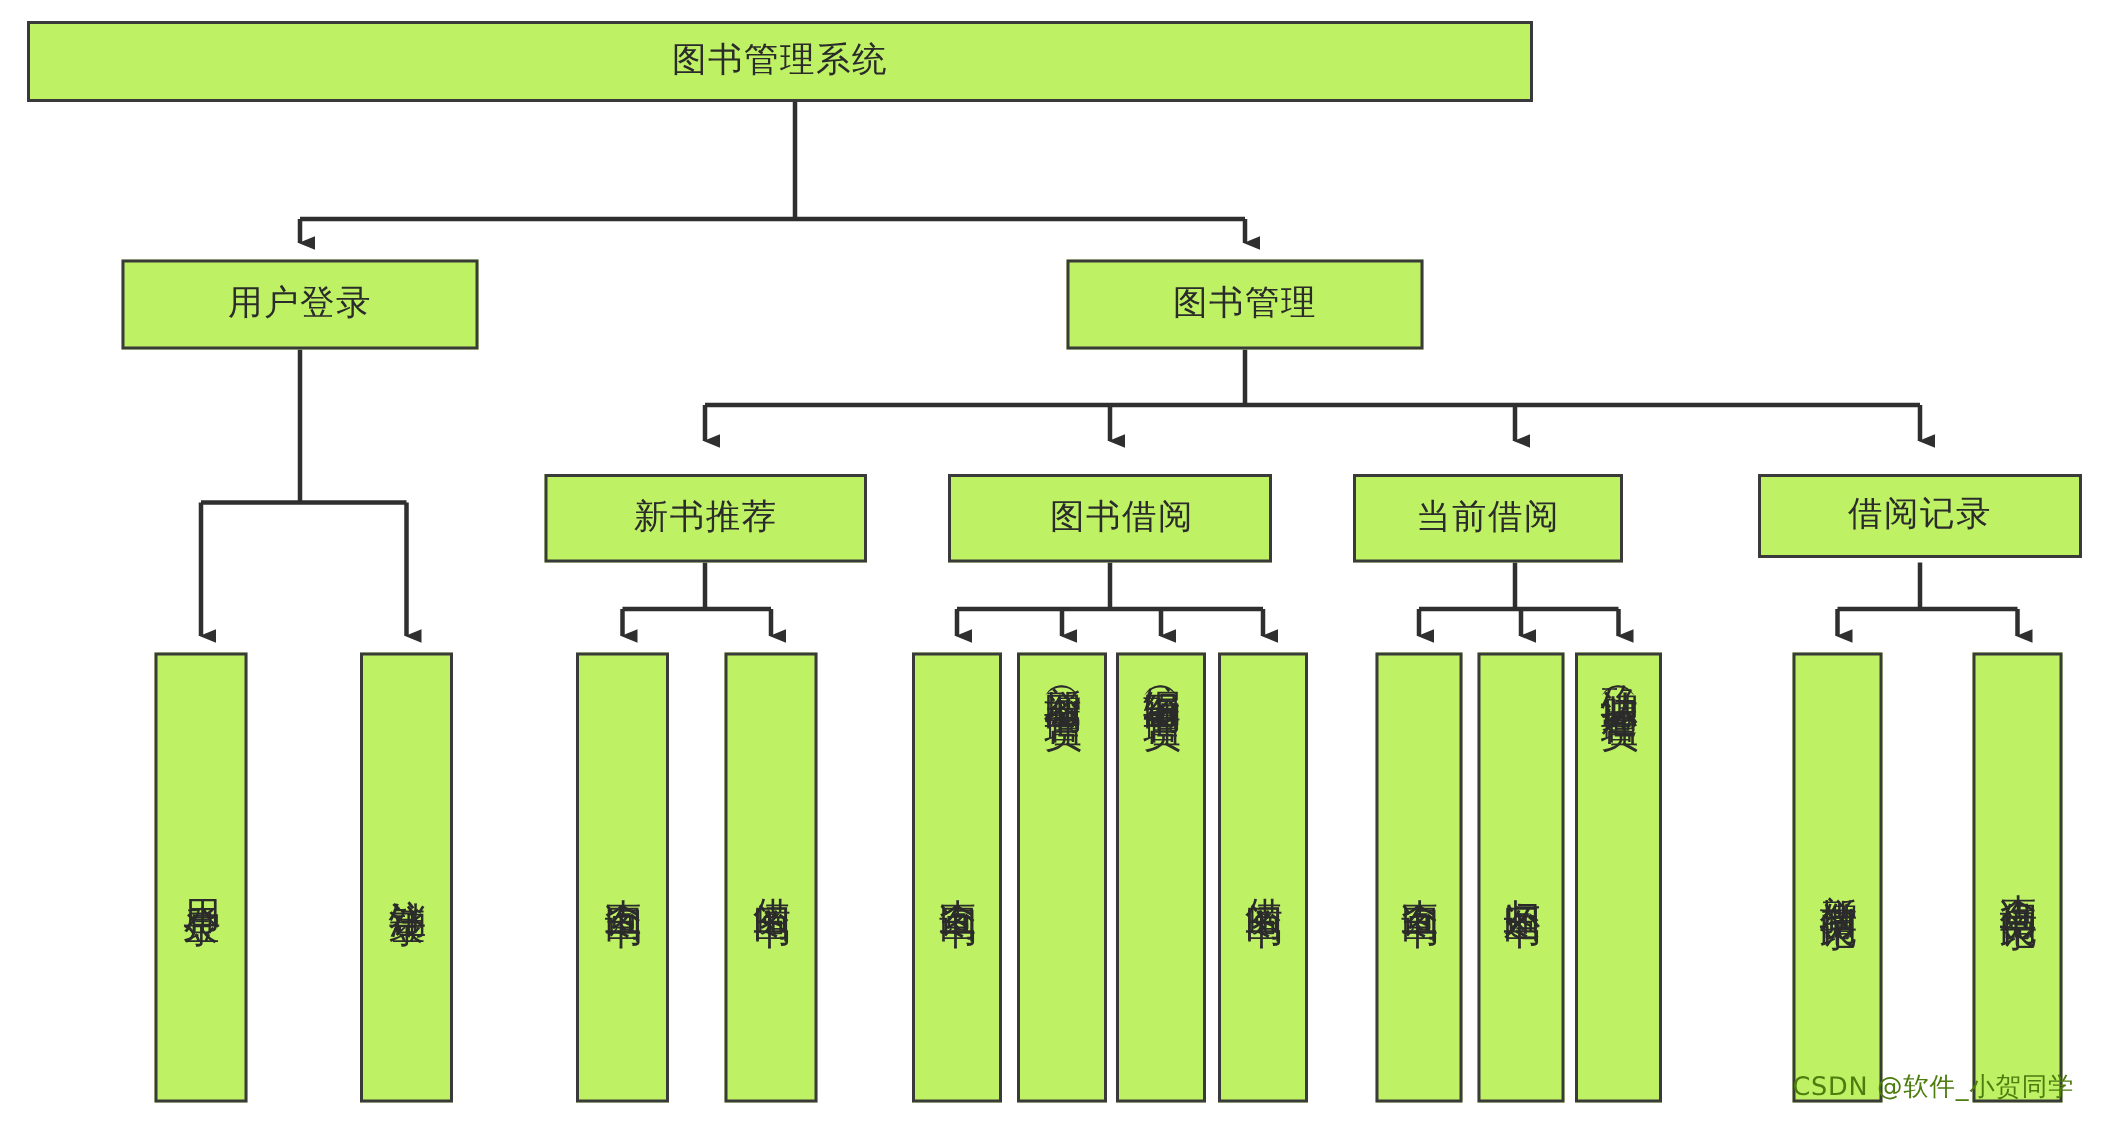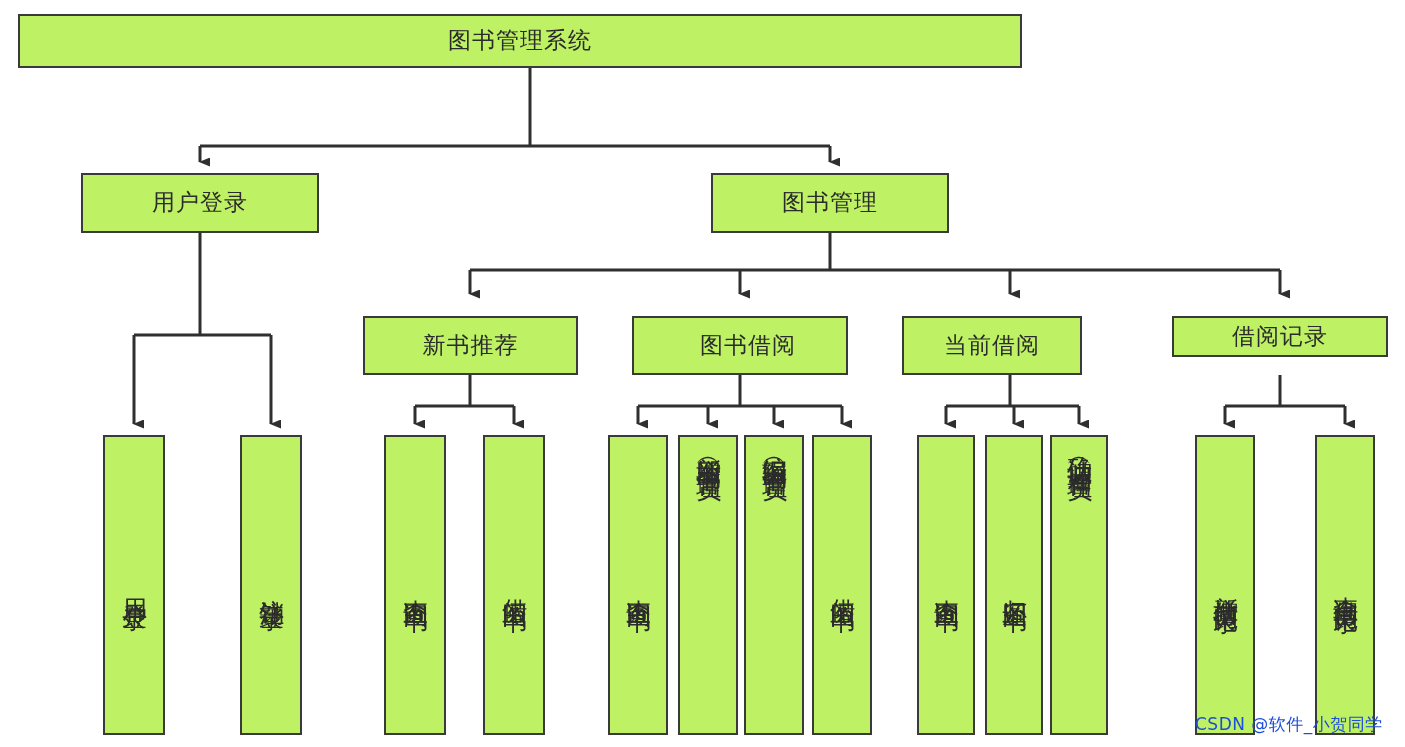--- a/index.html
+++ b/index.html
@@ -53,21 +53,21 @@
     letter-spacing: 3px;
     white-space: nowrap;
     display: block;
   }
   .node-box.vertical.align-mid {
     align-items: center;
   }
   .watermark {
     position: absolute;
     font-size: 17px;
-    color: #1d4ed8;
+    color: #4d7c0f;
     white-space: nowrap;
     letter-spacing: 0.5px;
   }
 </style>
 </head>
 <body>
 
 <div id="canvas-root">
 
   <svg class="diagram-svg" viewBox="0 0 1405 747" xmlns="http://www.w3.org/2000/svg">
@@ -134,21 +134,21 @@
 
   <div class="node-box horizontal" style="left:711px; top:173px; width:238px; height:60px;">
     <span class="node-label">图书管理</span>
   </div>
   <div class="node-box horizontal" style="left:632px; top:316px; width:216px; height:59px;padding-left:16px;">
     <span class="node-label">图书借阅</span>
   </div>
   <div class="node-box horizontal" style="left:902px; top:316px; width:180px; height:59px;">
     <span class="node-label">当前借阅</span>
   </div>
-  <div class="node-box horizontal" style="left:1172px; top:316px; width:216px; height:41px;text-align:center;">
+  <div class="node-box horizontal" style="left:1172px; top:316px; width:216px; height:56px;text-align:center;">
     <span class="node-label">借阅记录</span>
   </div>
 
   <div class="node-box vertical align-mid" style="left:103px; top:435px; width:62px; height:300px;">
     <span class="node-label">用户登录</span>
   </div>
   <div class="node-box vertical align-mid" style="left:240px; top:435px; width:62px; height:300px;">
     <span class="node-label">注销登录</span>
   </div>
 

